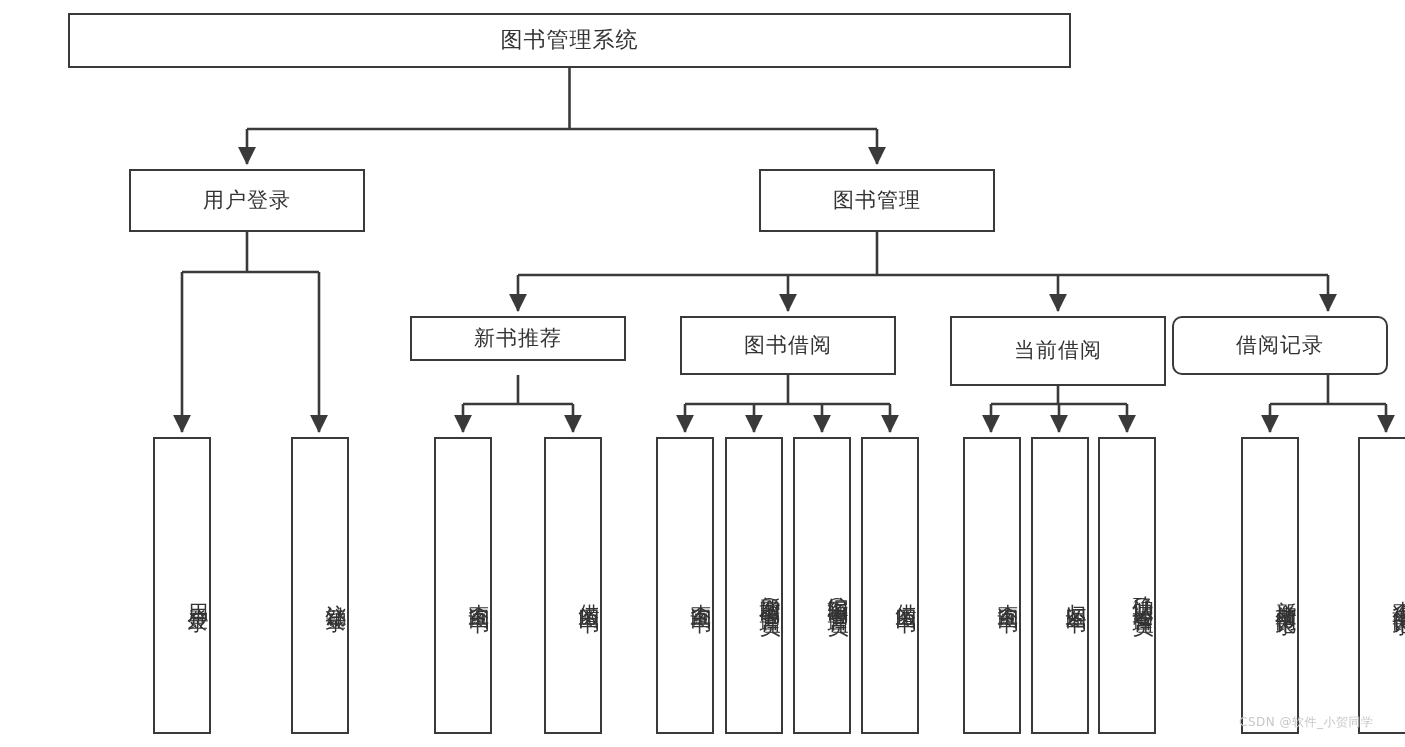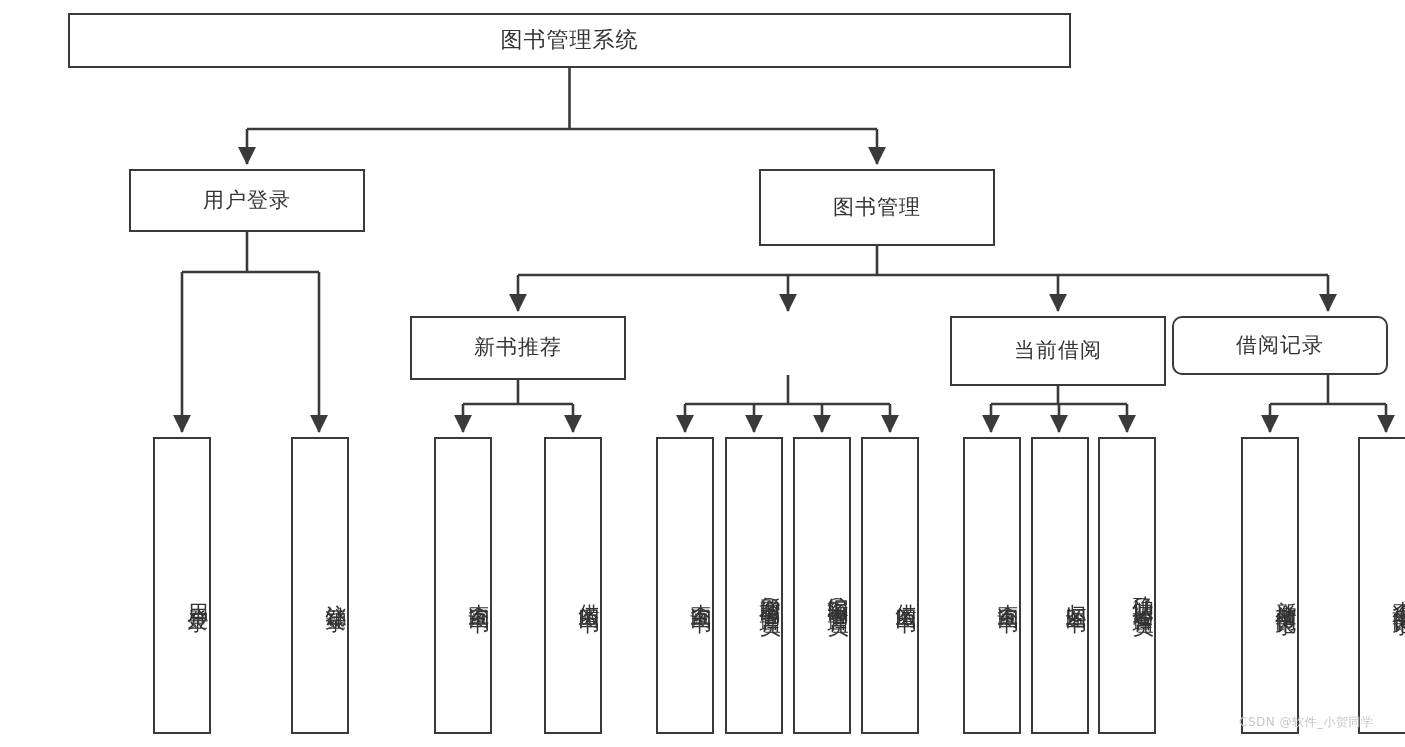--- a/index.html
+++ b/index.html
@@ -125,23 +125,24 @@
       <path d="M 1280 375 L 1280 404"></path>
       <path d="M 1222 404 L 1338 404"></path>
       <path d="M 1222 404 L 1222 432" marker-end="url(#arrow)"></path>
       <path d="M 1338 404 L 1338 432" marker-end="url(#arrow)"></path>
     </g>
   </svg>
 
   <div class="node root h" style="left:20px; top:13px; width:1003px; height:55px;">图书管理系统</div>
 
   <div class="node h" style="left:81px; top:169px; width:236px; height:63px;">用户登录</div>
-  <div class="node h" style="left:711px; top:169px; width:236px; height:77px;">图书管理</div>
+  <div class="node h" style="left:711px; top:169px; width:236px; height:63px;">图书管理</div>
 
-  <div class="node h" style="left:362px; top:316px; width:216px; height:64px;">新书推荐</div>
+  <div class="node h" style="left:362px; top:316px; width:216px; height:45px;">新书推荐</div>
+  <div class="node h" style="left:632px; top:316px; width:216px; height:59px;">图书借阅</div>
   <div class="node h" style="left:902px; top:316px; width:216px; height:70px;">当前借阅</div>
   <div class="node h" style="left:1124px; top:316px; width:216px; height:59px;border-radius:10px;">借阅记录</div>
 
   <div class="node v" style="left:105px; top:437px; width:58px; height:297px;">用户登录</div>
   <div class="node v" style="left:243px; top:437px; width:58px; height:297px;">注销登录</div>
 
   <div class="node v" style="left:386px; top:437px; width:58px; height:297px;">查询图书</div>
   <div class="node v" style="left:496px; top:437px; width:58px; height:297px;">借阅图书</div>
 
   <div class="node v" style="left:608px; top:437px; width:58px; height:297px;">查询图书</div>

